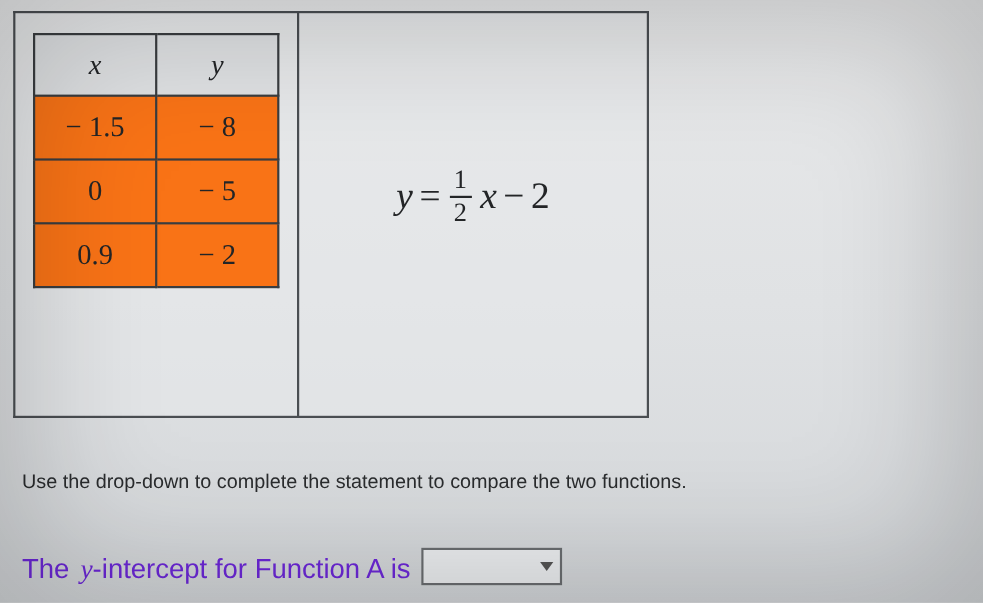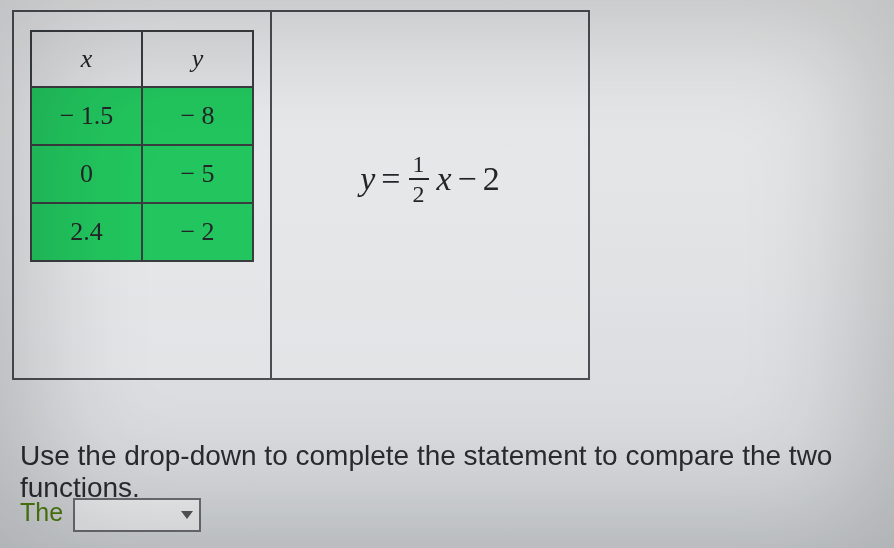--- a/index.html
+++ b/index.html
@@ -46,21 +46,21 @@
     border-collapse: collapse;
     width: 100%;
     table-layout: fixed;
   }
   table.xy th, table.xy td {
     border: 2px solid #3a3d40;
     text-align: center;
     font-size: 26px;
     height: 58px;
     color: #232527;
-    background: #22c55e;
+    background: #f97316;
   }
   table.xy th {
     font-style: italic;
     font-weight: normal;
     background: #dfe1e3;
     height: 56px;
   }
   .eq {
     font-size: 34px;
     font-style: italic;
@@ -78,37 +78,37 @@
     font-size: 24px;
     line-height: 1;
     font-style: normal;
     vertical-align: middle;
     margin: 0 2px;
   }
   .frac .num { padding: 0 4px 2px; }
   .frac .den { border-top: 2px solid #232527; padding: 2px 4px 0; }
   .instruction {
     position: absolute;
-    top: 440px;
+    top: 428px;
     left: 20px;
     right: 10px;
-    font-size: 28px;
+    font-size: 18px;
     color: #2a2c2e;
     font-family: Arial, Helvetica, sans-serif;
   }
   .answer-line {
     position: absolute;
     top: 498px;
     left: 20px;
     right: 10px;
     font-size: 25px;
-    color: #4d7c0f;
+    color: #6d28d9;
     font-family: Arial, Helvetica, sans-serif;
     display: flex;
-    align-items: flex-start;
+    align-items: flex-end;
     gap: 10px;
     flex-wrap: nowrap;
   }
   .mathvar {
     font-family: "Times New Roman", serif;
     font-style: italic;
   }
   .dropdown {
     display: inline-flex;
     align-items: center;
@@ -151,21 +151,21 @@
       <tbody>
         <tr>
           <td>− 1.5</td>
           <td>− 8</td>
         </tr>
         <tr>
           <td>0</td>
           <td>− 5</td>
         </tr>
         <tr>
-          <td>2.4</td>
+          <td>0.9</td>
           <td>− 2</td>
         </tr>
       </tbody>
     </table>
   </div>
 
   <div class="panel panel-mid">
     <div class="eq">
       <span>y</span>
       <span class="up">=</span>
@@ -177,19 +177,20 @@
       <span class="up">−</span>
       <span class="up">2</span>
     </div>
   </div>
 </div>
 
 <div class="instruction">Use the drop-down to complete the statement to compare the two functions.</div>
 
 <div class="answer-line">
   <span>The </span>
+  <span style="white-space:nowrap"><span class="mathvar">y</span><span>-intercept for Function A is</span></span>
   <span class="dropdown">
     <span></span>
     <span class="caret"></span>
   </span>
 </div>
 
 <div class="vignette"></div>
 
 </body></html>

